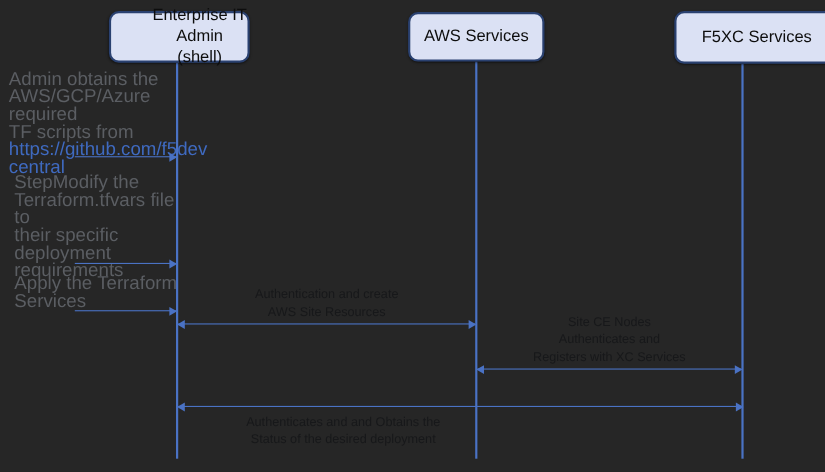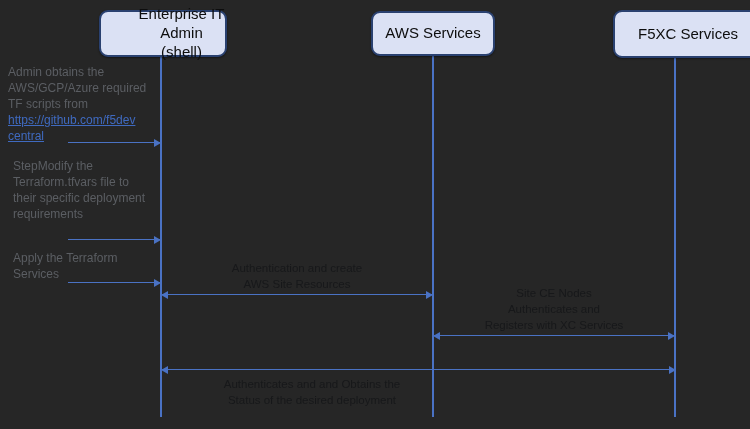--- a/index.html
+++ b/index.html
@@ -40,26 +40,25 @@
   }
   .lifeline {
     position: absolute;
     width: 2px;
     background: var(--accent-blue);
   }
   .multiline { white-space: pre-line; }
   .note {
     position: absolute;
     color: var(--note-text);
-    font-size: 12px;
+    font-size: 17px;
     line-height: 16px;
   }
   .note a.link {
     color: var(--link-blue);
-    text-decoration: underline;
     cursor: pointer;
     display: inline-block;
   }
   .msg-label {
     position: absolute;
     color: var(--msg-text);
     font-size: 11.5px;
     line-height: 16px;
     text-align: center;
   }

